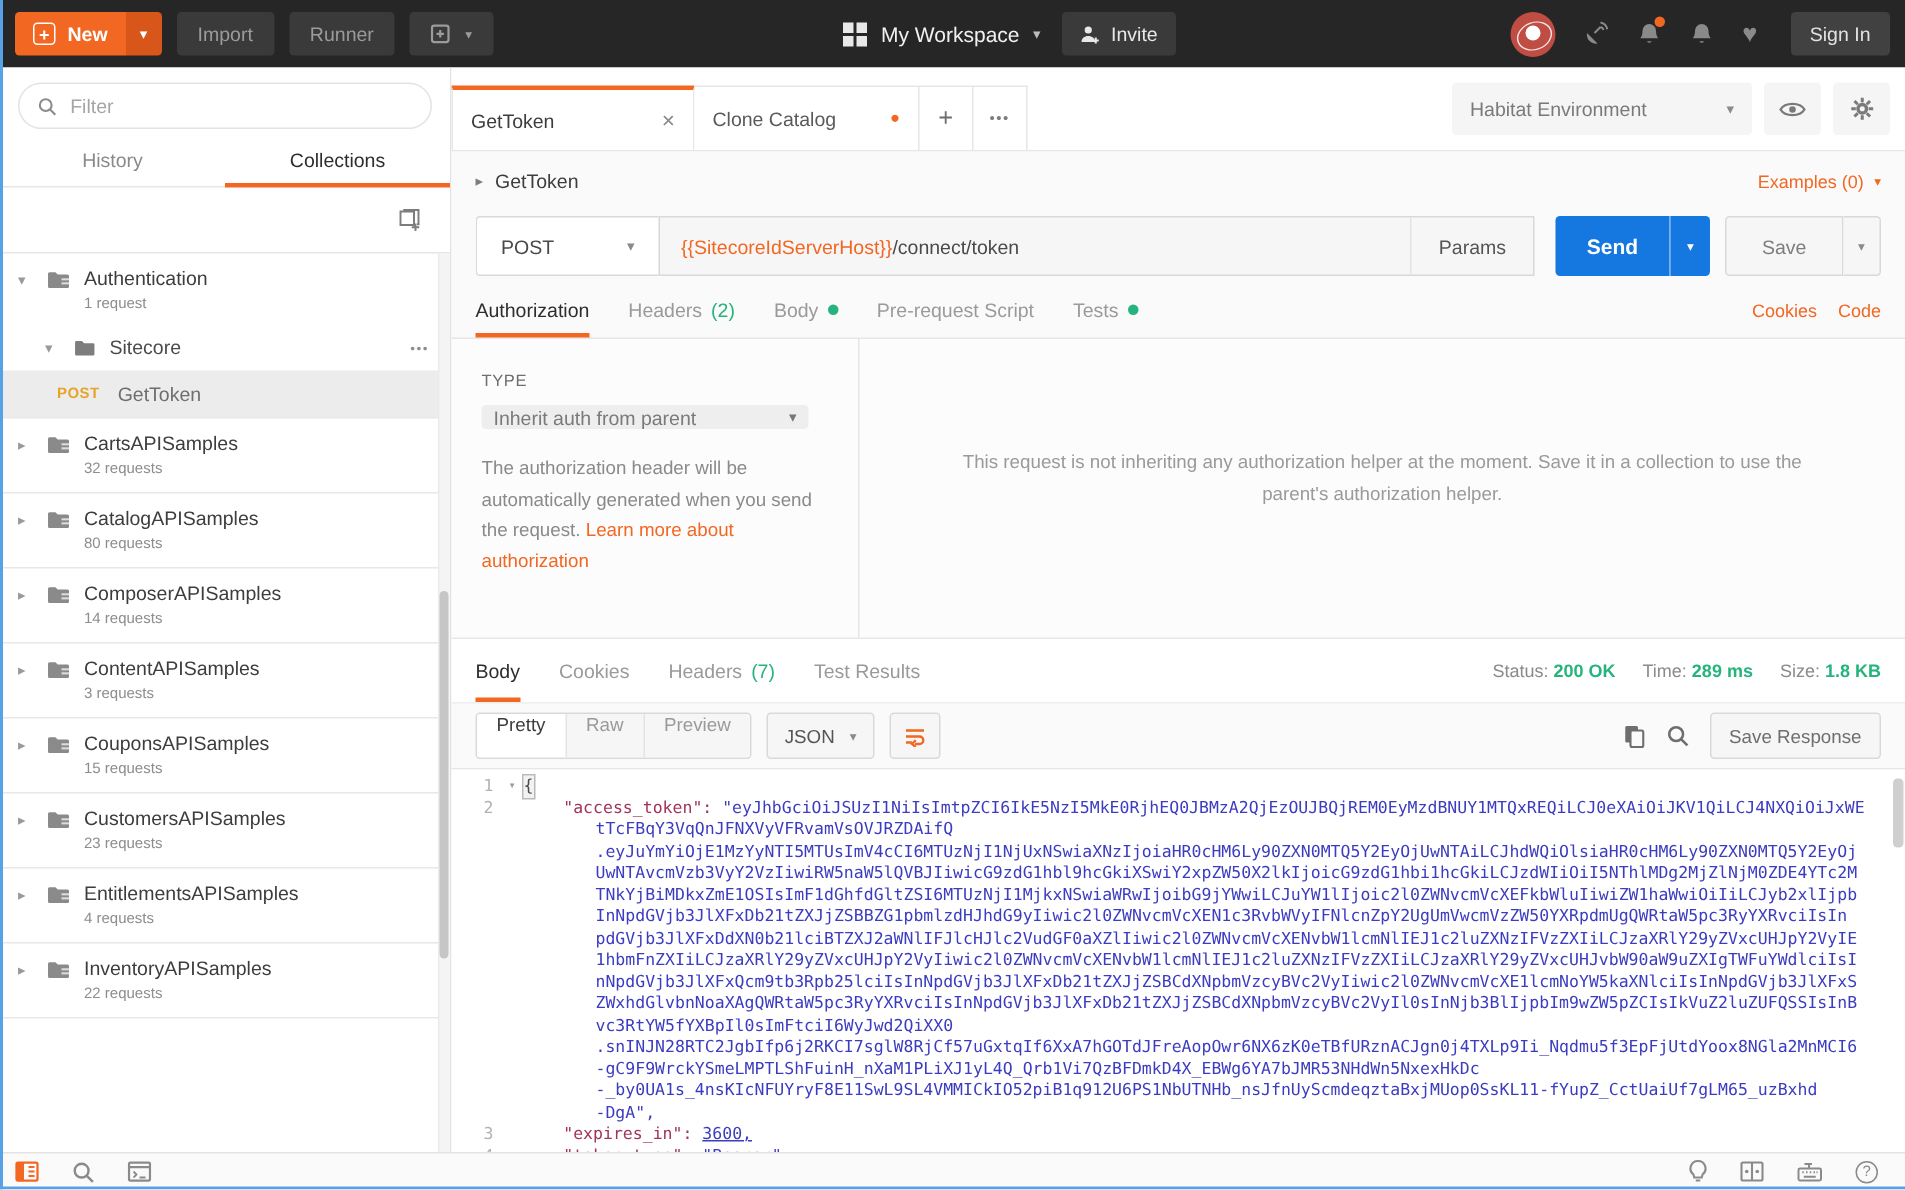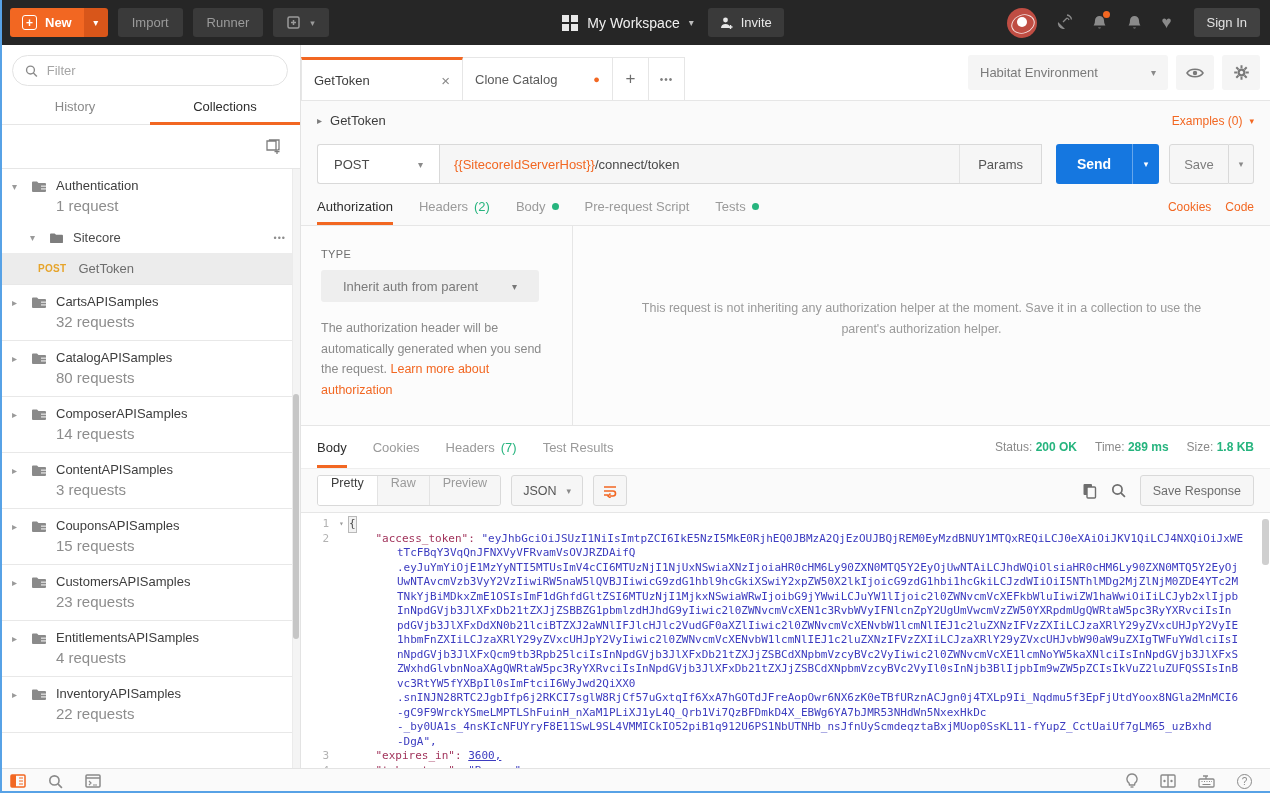--- a/index.html
+++ b/index.html
@@ -45,21 +45,21 @@
   .side-tabs { display:flex; height:33px; }
   .side-tab { flex:1; text-align:center; color:#8a8a8a; font-size:13px; padding-top:7px; border-bottom:1px solid #e6e6e6; }
   .side-tab.active { color:#2d2d2d; border-bottom:3px solid #f26722; }
   .side-actions { height:44px; display:flex; align-items:center; justify-content:flex-end; padding:0 18px; border-bottom:1px solid #e6e6e6; color:#7d7d7d; }
   .tree { flex:1; overflow:hidden; position:relative; }
   .tree-scroll-track { position:absolute; right:0; top:0; width:8px; height:100%; background:#f4f4f4; border-left:1px solid #ebebeb; }
   .tree-scroll-thumb { position:absolute; right:1px; top:225px; width:6px; height:245px; background:#c6c6c6; border-radius:3px; }
   .coll-item { padding:9px 14px 10px 12px; border-bottom:1px solid #e8e8e8; display:flex; gap:9px; }
   .tw-caret { color:#9a9a9a; font-size:10px; width:10px; padding-top:3px; }
   .coll-name { font-size:13px; color:#3d3d3d; }
-  .coll-count { font-size:15px; color:#8d8d8d; margin-top:4px; }
+  .coll-count { font-size:10px; color:#8d8d8d; margin-top:4px; }
   .folder-ic { color:#8a8a8a; display:flex; padding-top:2px; }
   .auth-block { border-bottom:1px solid #e8e8e8; }
   .auth-head { padding:9px 14px 8px 12px; display:flex; gap:9px; }
   .folder-row { display:flex; align-items:center; gap:9px; padding:8px 14px 8px 30px; }
   .folder-row .name { flex:1; color:#4a4a4a; }
   .dots { color:#8d8d8d; font-size:9px; letter-spacing:1px; }
   .req-row { display:flex; align-items:center; gap:12px; padding:8px 14px 8px 38px; background:#ececec; }
   .method-badge { color:#e6a42b; font-size:10px; font-weight:bold; letter-spacing:.3px; }
   .req-name { color:#6e6e6e; font-size:13px; }
 
@@ -94,37 +94,37 @@
   .method-select .caret { color:#8a8a8a; font-size:10px; }
   .url-field { height:40px; flex:1; background:#f6f6f6; border:1px solid #d9d9d9; display:flex; align-items:center; padding:0 0 0 14px; font-size:13px; min-width:0; }
   .url-text { flex:1; white-space:nowrap; overflow:hidden; }
   .url-var { color:#f26722; }
   .url-path { color:#494949; }
   .params-btn { height:100%; display:flex; align-items:center; padding:0 18px; color:#555; border-left:1px solid #e3e3e3; }
   .send-group { display:flex; margin-left:14px; }
   .send-main { height:40px; width:76px; background:#1577e0; color:#fff; font-weight:bold; font-size:14px; display:flex; align-items:center; justify-content:center; border-radius:3px 0 0 3px; }
   .send-caret { height:40px; width:27px; background:#1577e0; border-left:1px solid rgba(255,255,255,.35); color:#fff; display:flex; align-items:center; justify-content:center; border-radius:0 3px 3px 0; font-size:9px; }
   .save-group { display:flex; margin-left:10px; }
-  .save-main { height:40px; width:60px; background:#f6f6f6; border:1px solid #d9d9d9; color:#7d7d7d; display:flex; align-items:center; justify-content:center; border-radius:3px 0 0 3px; font-size:13px; }
+  .save-main { height:40px; width:79px; background:#f6f6f6; border:1px solid #d9d9d9; color:#7d7d7d; display:flex; align-items:center; justify-content:center; border-radius:3px 0 0 3px; font-size:13px; }
   .save-caret { height:40px; width:25px; background:#f6f6f6; border:1px solid #d9d9d9; border-left:none; color:#8a8a8a; display:flex; align-items:center; justify-content:center; border-radius:0 3px 3px 0; font-size:9px; }
 
   
   .req-tabs { height:38px; background:#fafafa; border-bottom:1px solid #e6e6e6; display:flex; align-items:stretch; padding:0 16px; }
   .rtab { display:flex; align-items:center; gap:6px; margin-right:26px; color:#9a9a9a; font-size:13px; position:relative; }
   .rtab.active { color:#2d2d2d; }
   .rtab.active::after { content:""; position:absolute; left:0; right:0; bottom:0; height:3px; background:#f26722; }
   .green { color:#26b47e; }
   .gdot { width:7px; height:7px; border-radius:50%; background:#26b47e; display:inline-block; }
   .rtabs-right { margin-left:auto; display:flex; align-items:center; gap:14px; color:#f26722; font-size:12px; }
 
   
   .auth-panels { height:199px; display:flex; background:#fcfcfc; }
   .auth-left { width:272px; border-right:1px solid #e6e6e6; padding:22px 20px; }
   .type-label { font-size:11px; color:#6e6e6e; letter-spacing:.4px; margin-bottom:10px; }
-  .type-select { width:218px; height:32px; background:#eeeeee; border-radius:3px; display:flex; align-items:center; justify-content:space-between; padding:0 22px; color:#7a7a7a; font-size:13px; }
+  .type-select { width:218px; height:16px; background:#eeeeee; border-radius:3px; display:flex; align-items:center; justify-content:space-between; padding:0 8px; color:#7a7a7a; font-size:13px; }
   .type-select .caret { color:#777; font-size:10px; }
   .auth-help { margin-top:16px; font-size:12.5px; color:#8a8a8a; line-height:1.65; width:235px; }
   .auth-help a { color:#f26722; text-decoration:none; }
   .auth-right { flex:1; display:flex; justify-content:center; }
   .inherit-msg { margin-top:72px; max-width:580px; text-align:center; color:#9a9a9a; font-size:12.5px; line-height:1.7; }
 
   
   .resp-tabs { height:43px; border-top:1px solid #e6e6e6; background:#fff; display:flex; align-items:stretch; padding:0 16px; }
   .resp-meta { margin-left:auto; display:flex; align-items:center; gap:18px; font-size:12px; }
   .meta-label { color:#8a8a8a; }

